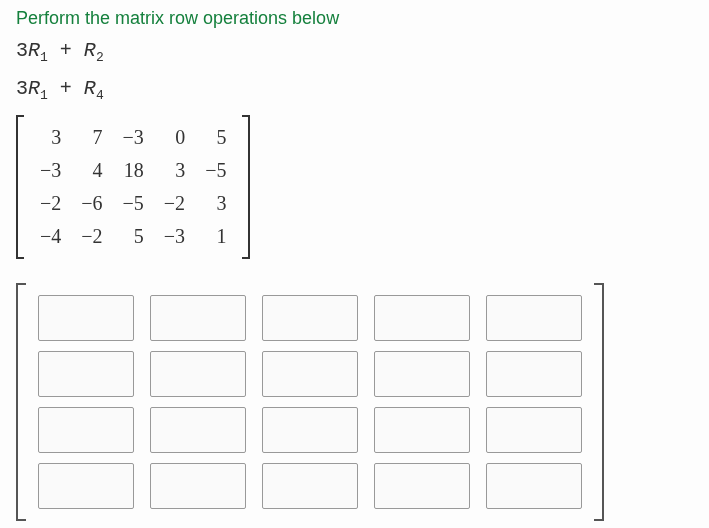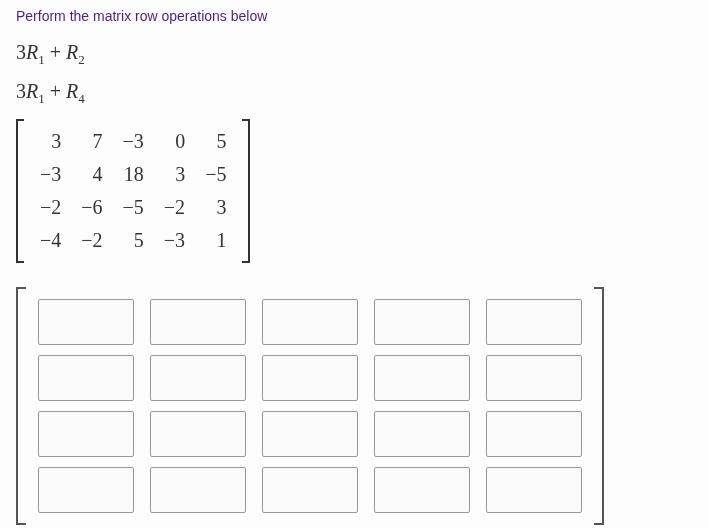--- a/index.html
+++ b/index.html
@@ -5,27 +5,27 @@
     * { margin: 0; padding: 0; box-sizing: border-box; }
     body {
       font-family: Arial, Helvetica, sans-serif;
       background: #fdfdfd;
       padding: 8px 16px;
       color: #444;
       width: 709px;
       height: 528px;
     }
     .instruction {
-      font-size: 14px;
-      color: #4c1d95;
-      margin-bottom: 17px;
+      font-size: 18px;
+      color: #15803d;
+      margin-bottom: 10px;
     }
     .row-ops {
       font-size: 20px;
-      font-family: Liberation Serif, serif;
+      font-family: Liberation Mono, monospace;
       color: #333;
       margin-bottom: 12px;
       font-style: italic;
     }
     .row-ops .upright { font-style: normal; }
     .row-ops sub { font-size: 13px; font-style: normal; }
     .matrix-display {
       position: relative;
       display: inline-block;
       padding: 6px 14px;

